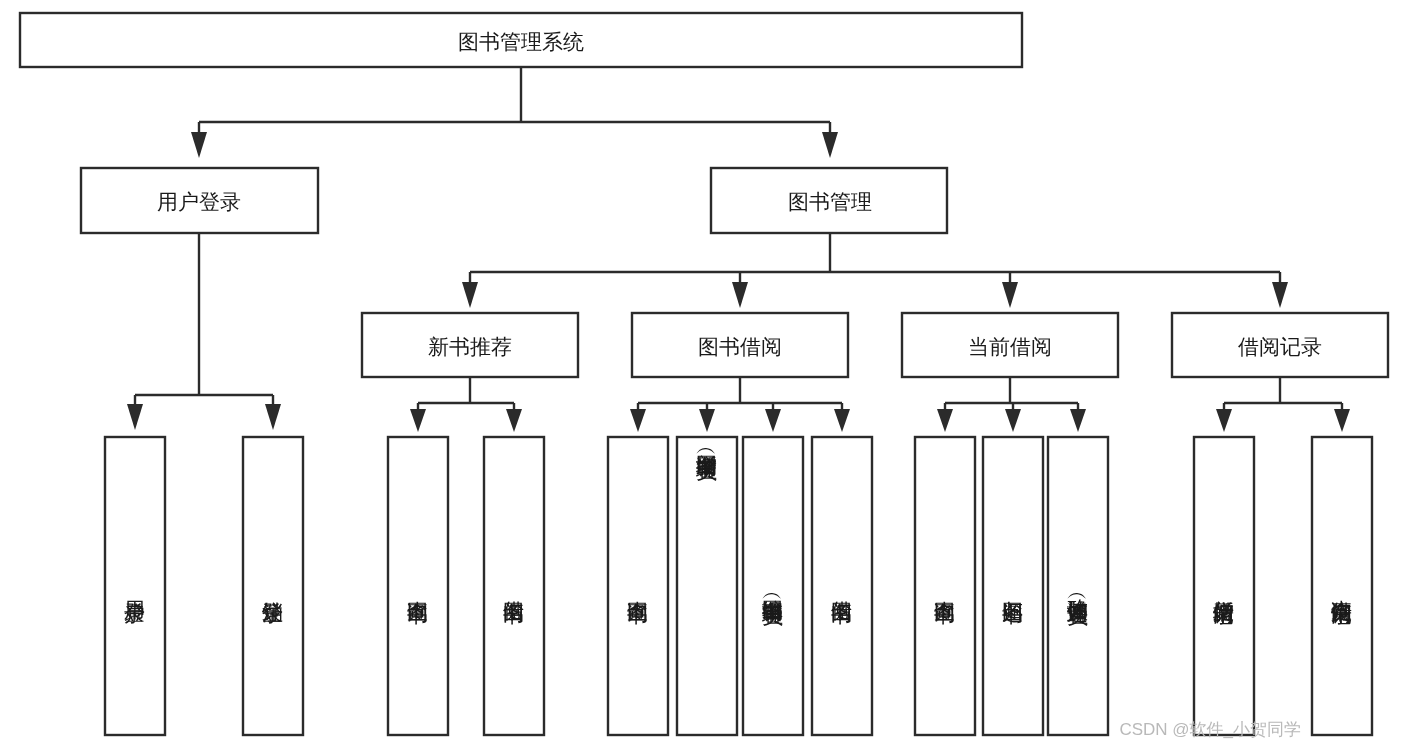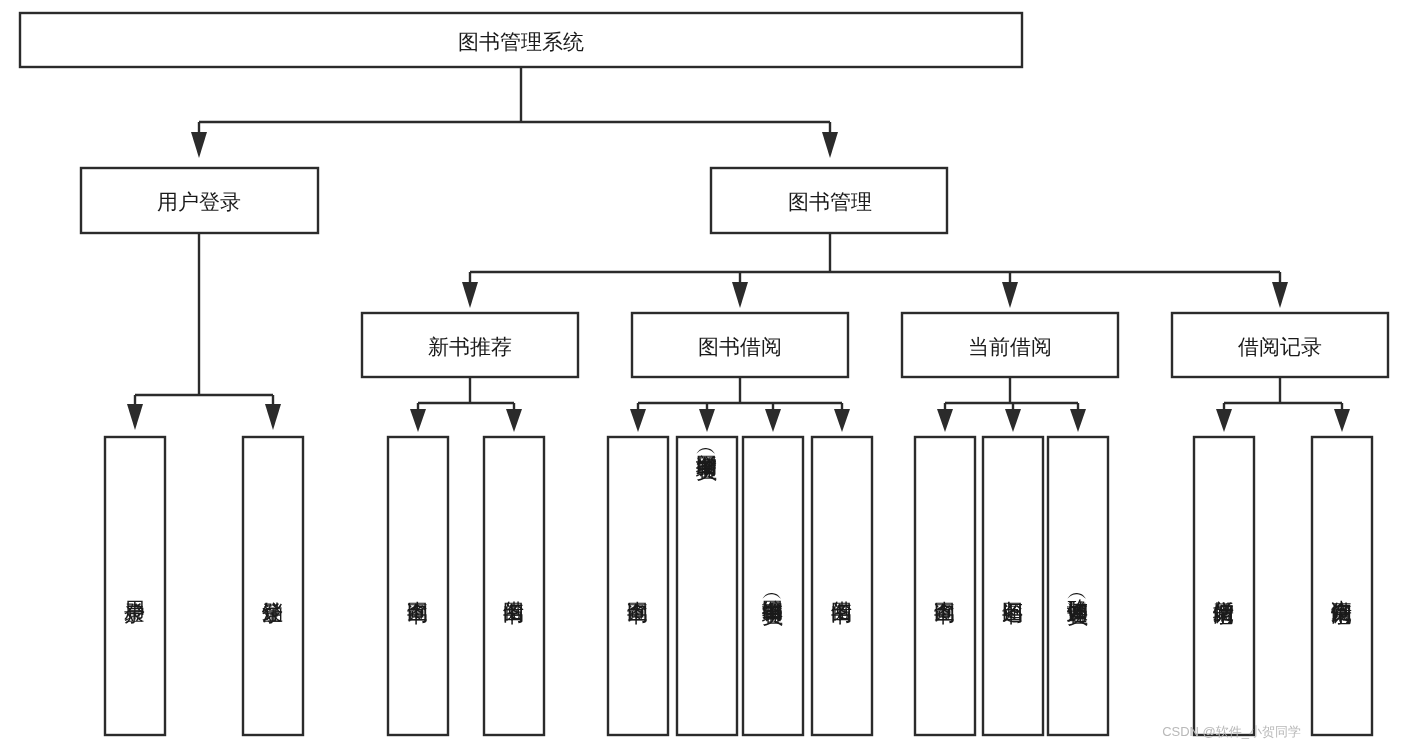--- a/index.html
+++ b/index.html
@@ -60,21 +60,21 @@
     letter-spacing: 1px;
     text-align: center;
     white-space: nowrap;
     pointer-events: none;
   }
   .watermark {
     position: absolute;
     right: 8px;
     bottom: 6px;
     font-family: "Liberation Sans", "DejaVu Sans", sans-serif;
-    font-size: 13px;
+    font-size: 17px;
     color: #b9b9b9;
     white-space: nowrap;
   }
 </style>
 </head>
 <body>
 
 <div id="diagram-root">
 
   <svg id="tree-svg" viewBox="0 0 1405 747" xmlns="http://www.w3.org/2000/svg">

